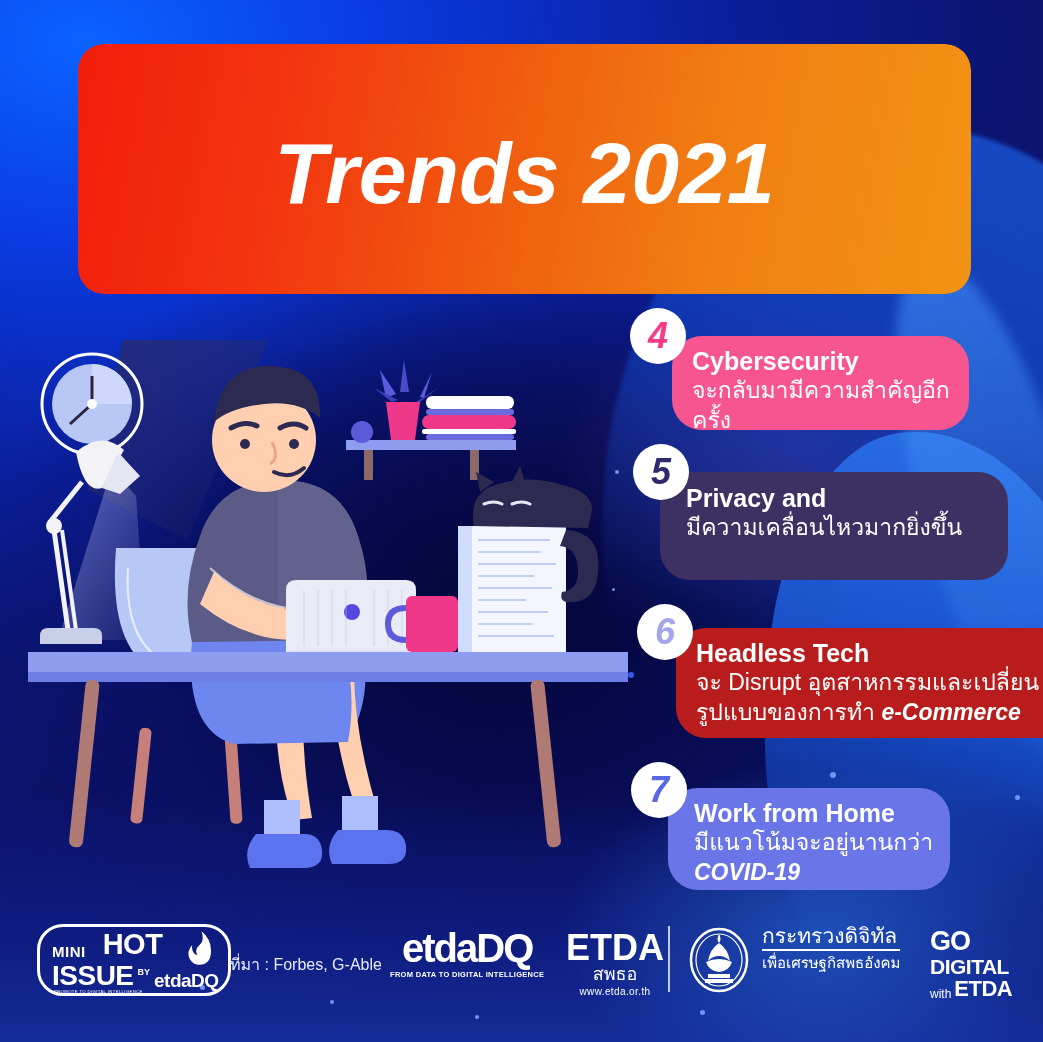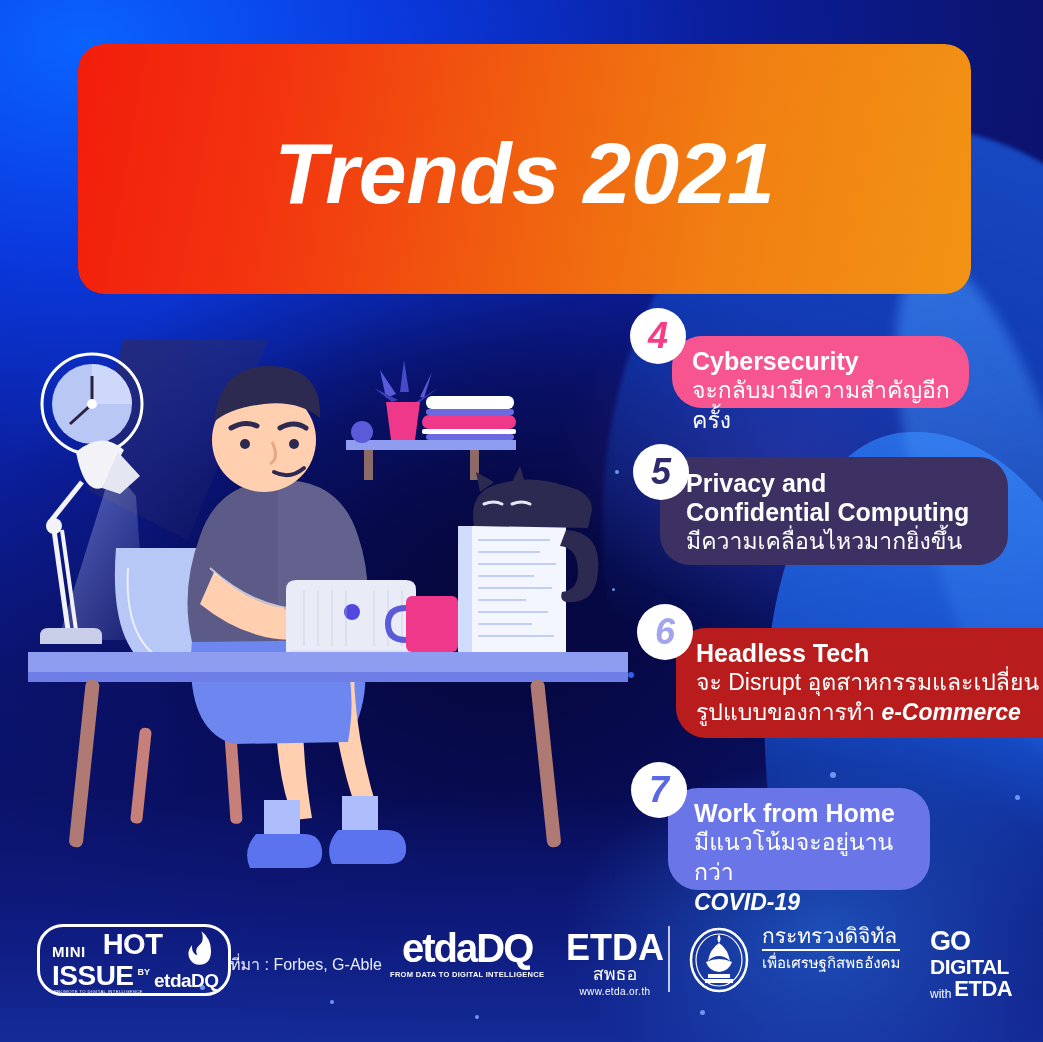--- a/index.html
+++ b/index.html
@@ -82,27 +82,27 @@
 
   
   .card{position:absolute;border-radius:30px;box-sizing:border-box;}
   .card .eng{font-weight:bold;font-size:25px;line-height:1.15;color:#fff;}
   .card .thai{font-size:23px;line-height:1.3;color:#fff;font-weight:400;}
   .card .thai i{font-style:italic;font-weight:bold;}
   .badge{position:absolute;width:56px;height:56px;border-radius:50%;background:#fff;
     display:flex;align-items:center;justify-content:center;
     font-weight:bold;font-size:36px;font-style:italic;z-index:5;}
 
-  #card4{left:672px;top:336px;width:297px;height:72px;background:#f75590;padding:11px 0 0 20px;}
+  #card4{left:672px;top:336px;width:297px;height:94px;background:#f75590;padding:11px 0 0 20px;}
   #badge4{left:630px;top:308px;color:#f53d85;}
-  #card5{left:660px;top:457px;width:348px;height:108px;background:#3d3163;padding:12px 0 0 26px;}
+  #card5{left:660px;top:472px;width:348px;height:108px;background:#3d3163;padding:12px 0 0 26px;}
   #badge5{left:633px;top:444px;color:#2f2a6e;}
   #card6{left:676px;top:628px;width:408px;height:110px;background:#b91c1c;padding:11px 0 0 20px;}
   #badge6{left:637px;top:604px;color:#a2a5ee;}
-  #card7{left:668px;top:788px;width:262px;height:102px;background:#6a75e8;padding:11px 0 0 26px;}
+  #card7{left:668px;top:788px;width:282px;height:102px;background:#6a75e8;padding:11px 0 0 26px;}
   #badge7{left:631px;top:762px;color:#5b68e6;}
 
   
   .footer{position:absolute;left:0;right:0;bottom:0;height:130px;}
   .hot-badge{position:absolute;left:37px;top:12px;width:188px;height:66px;
     border:3px solid #fff;border-radius:26px;display:flex;align-items:center;}
   .hot-inner{padding-left:12px;line-height:1;}
   .hot-r1{display:flex;align-items:flex-end;gap:17px;}
   .hot-mini{font-size:15px;font-weight:bold;color:#fff;letter-spacing:.5px;}
   .hot-hot{font-size:29px;font-weight:bold;color:#fff;letter-spacing:-.5px;}
@@ -322,21 +322,20 @@
 
   <div class="badge" id="badge4">4</div>
   <div class="card" id="card4">
     <div class="eng">Cybersecurity</div>
     <div class="thai">จะกลับมามีความสำคัญอีกครั้ง</div>
   </div>
 
   <div class="badge" id="badge5">5</div>
   <div class="card" id="card5">
     <div class="eng">Privacy and</div>
-    <div class="eng">Confidential Computing</div>
     <div class="thai">มีความเคลื่อนไหวมากยิ่งขึ้น</div>
   </div>
 
   <div class="badge" id="badge6">6</div>
   <div class="card" id="card6">
     <div class="eng">Headless Tech</div>
     <div class="thai">จะ Disrupt อุตสาหกรรมและเปลี่ยน</div>
     <div class="thai"><span>รูปแบบของการทำ </span><i>e-Commerce</i></div>
   </div>
 

